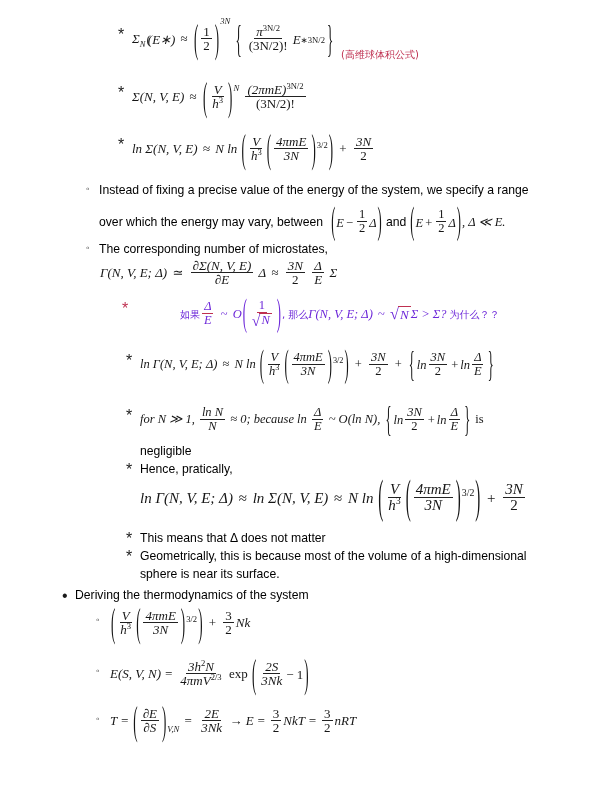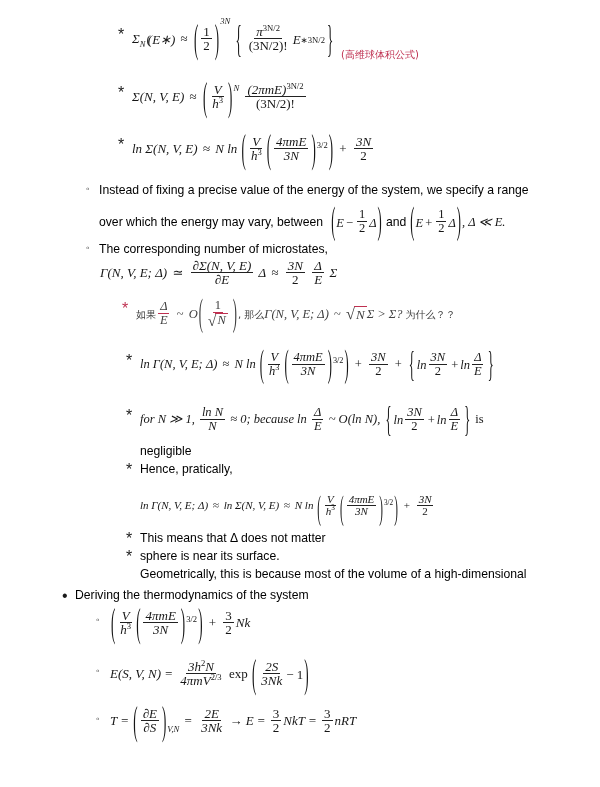--- a/index.html
+++ b/index.html
@@ -216,21 +216,21 @@
     <span class="frac">
         <span class="num mi">Δ</span>
         <span class="den mi">E</span>
       </span>
     <span class="mi">Σ</span>
   </div>
 
   <div class="blk red" style="left:122px;top:300px;">
     <div class="row">
       <div class="mk">*</div>
-      <div class="bd mathtext" style="font-size:12.5px;color:#404040;">
+      <div class="bd mathtext" style="font-size:12.5px;color:#6d28d9;margin-left:44px;">
         <span class="zh">如果</span><span class="frac">
             <span class="num mi">Δ</span>
             <span class="den mi">E</span>
           </span>
         <span class="op">~</span>
         <span class="mi">O</span><span class="paren-wrap h3">
             <span class="pl">(</span>
             <span class="frac">
               <span class="num mr">1</span>
               <span class="den"><span class="sqrt">
@@ -334,21 +334,21 @@
     </div>
   </div>
   <div class="blk txt" style="left:140px;top:443px;">negligible</div>
 
   <div class="blk" style="left:126px;top:461px;">
     <div class="row">
       <div class="mk">*</div>
       <div class="bd txt">Hence, pratically,</div>
     </div>
   </div>
-  <div class="blk mathtext" style="left:140px;top:495px;font-size:11px;">
+  <div class="blk mathtext" style="left:140px;top:483px;font-size:15px;">
     <span class="mi">ln Γ(N, V, E; Δ)</span>
     <span class="op">≈</span>
     <span class="mi">ln Σ(N, V, E)</span>
     <span class="op">≈</span>
     <span class="mi">N ln</span>
     <span class="paren-wrap h3">
         <span class="pl">(</span>
       <span class="frac">
           <span class="num mi">V</span>
           <span class="den"><span class="mi">h</span><sup class="sx mr">3</sup></span>
@@ -375,22 +375,22 @@
     <div class="row">
       <div class="mk">*</div>
       <div class="bd txt">This means that Δ does not matter</div>
     </div>
   </div>
 
   <div class="blk" style="left:126px;top:548px;width:420px;">
     <div class="row">
       <div class="mk">*</div>
       <div class="bd">
+        <div class="txt">Geometrically, this is because most of the volume of a high-dimensional</div>
         <div class="txt">sphere is near its surface.</div>
-        <div class="txt">Geometrically, this is because most of the volume of a high-dimensional</div>
       </div>
     </div>
   </div>
 
   <div class="blk" style="left:62px;top:587px;">
     <div class="row">
       <div class="mk" style="width:13px;">•</div>
       <div class="bd txt">Deriving the thermodynamics of the system</div>
     </div>
   </div>

